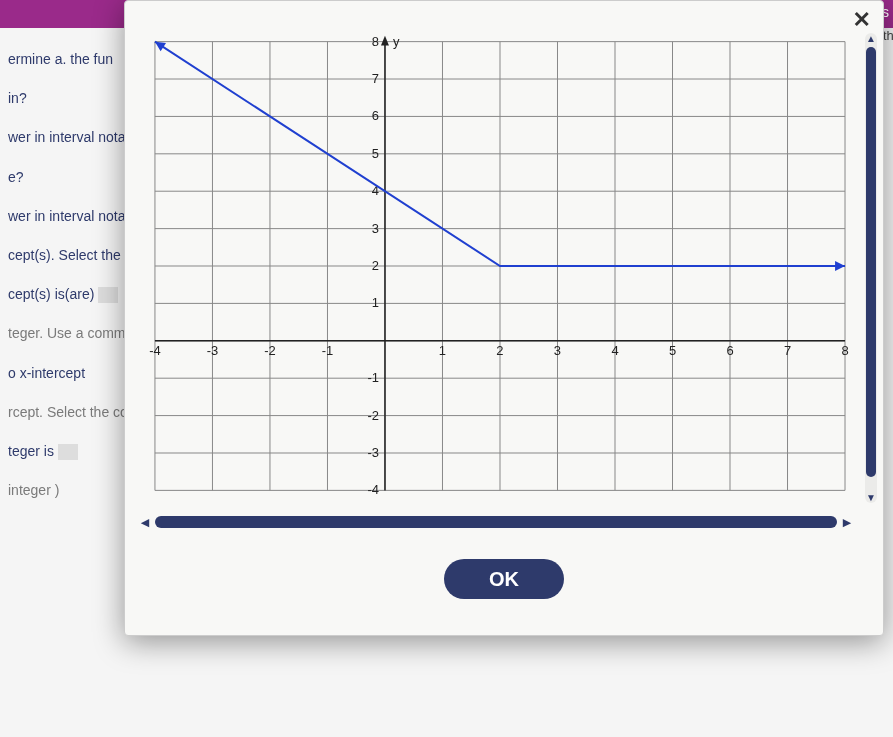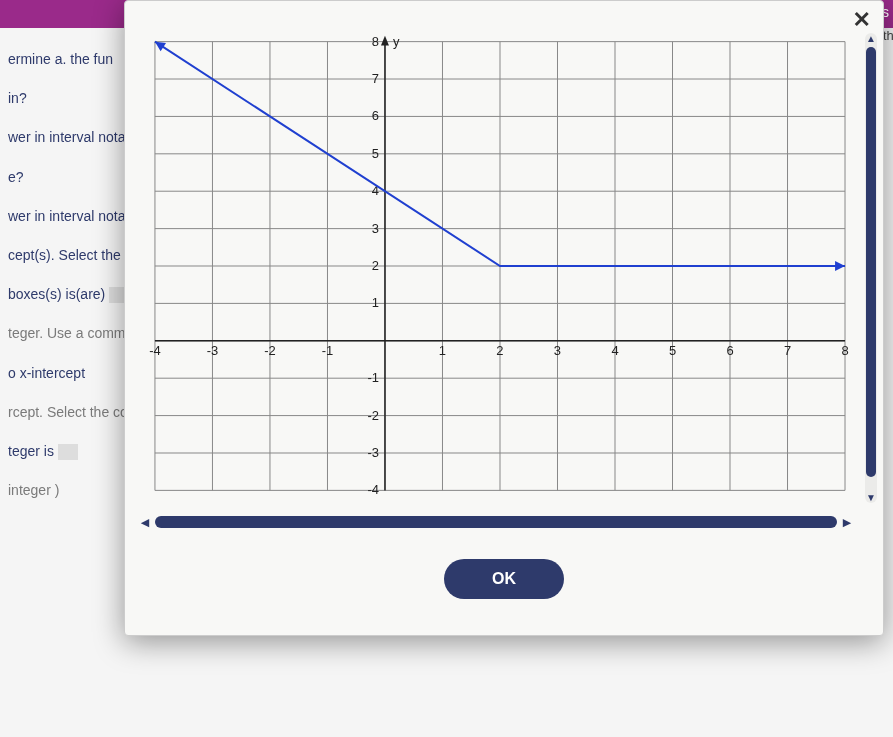--- a/index.html
+++ b/index.html
@@ -128,21 +128,21 @@
       position: absolute;
       left: 50%;
       bottom: 36px;
       transform: translateX(-50%);
       width: 120px;
       height: 40px;
       background: #2e3a6b;
       color: white;
       border: none;
       border-radius: 22px;
-      font-size: 16px;
+      font-size: 20px;
       font-weight: bold;
       cursor: pointer;
     }
     .partial-right {
       position: absolute;
       top: 28px;
       right: 0;
       width: 10px;
       color: #444;
       font-size: 13px;
@@ -161,21 +161,21 @@
   <span class="txt">ermine a. the fun</span>
   <span class="txt"></span>
   <span class="txt"></span>
   <span class="txt"></span>
   <span class="txt"></span>
   <span class="txt">in?</span>
   <span class="txt">wer in interval nota</span>
   <span class="txt">e?</span>
   <span class="txt">wer in interval nota</span>
   <span class="txt">cept(s). Select the</span>
-  <span class="txt"><span>boxes(s) is(are)</span> <span class="blank"></span></span>
+  <span class="txt"><span>cept(s) is(are)</span> <span class="blank"></span></span>
   <span class="txt gray">teger. Use a comm</span>
   <span class="txt">o x-intercept</span>
   <span class="txt gray">rcept. Select the correct choice below and fill in any answer boxes within your choice</span>
   <span class="txt"></span>
   <span class="txt"><span>teger is</span> <span class="blank"></span></span>
   <span class="txt gray">integer )</span>
 </div>
 
 <div class="partial-right">the follo</div>
 

